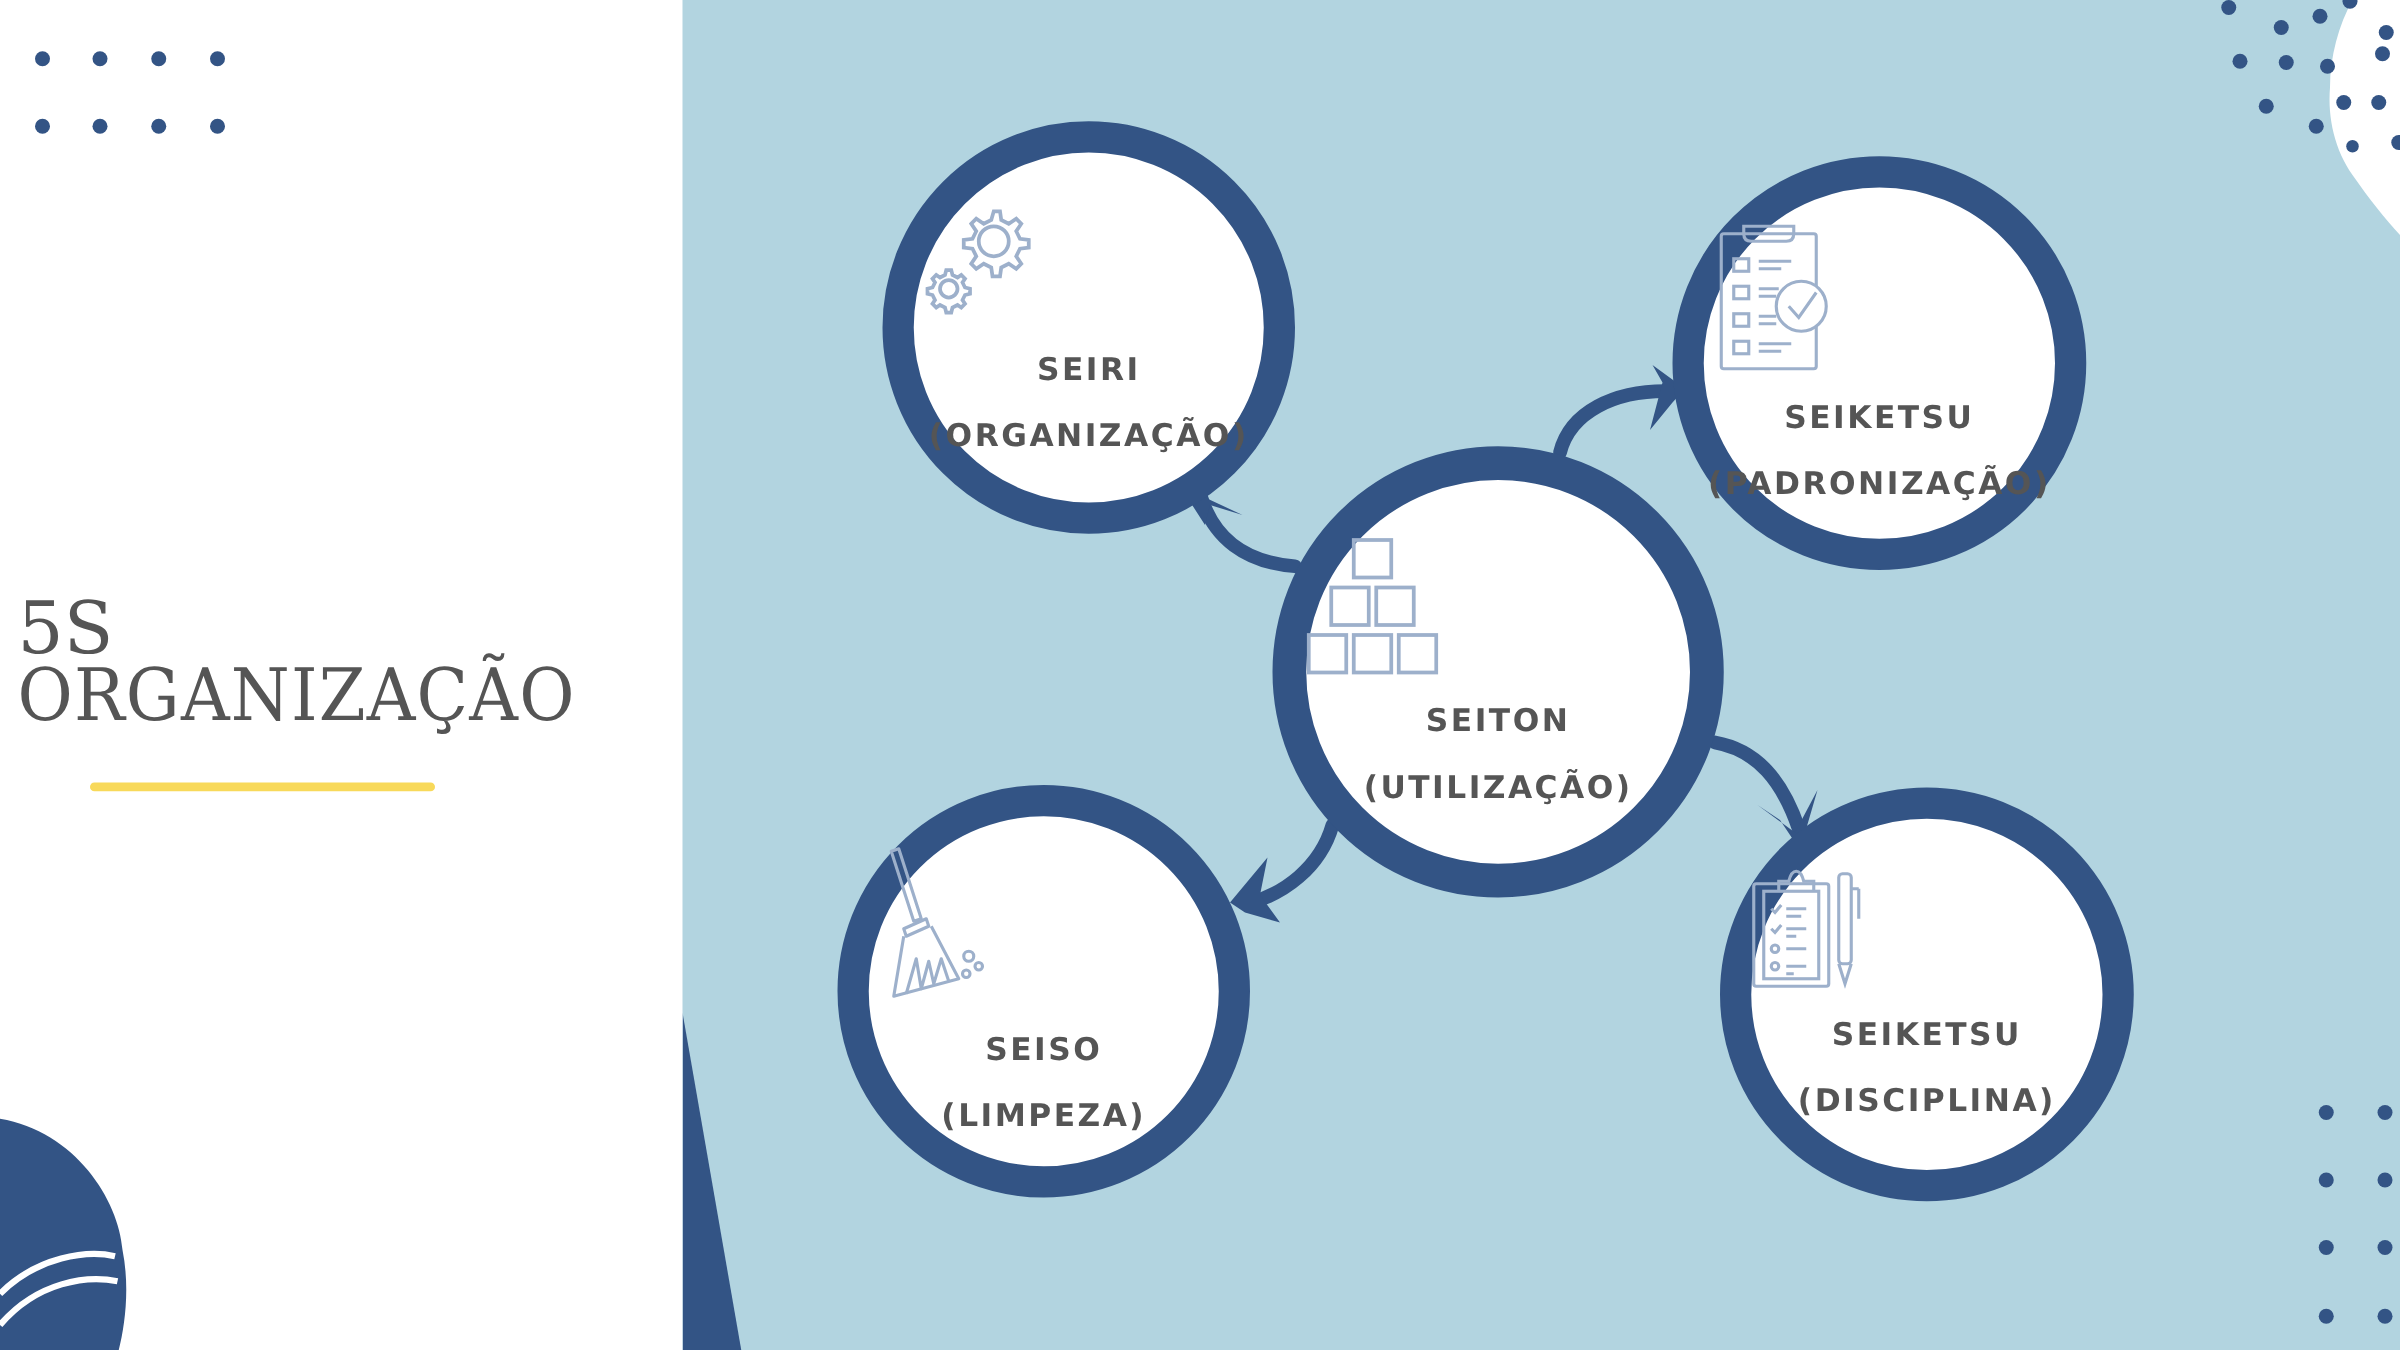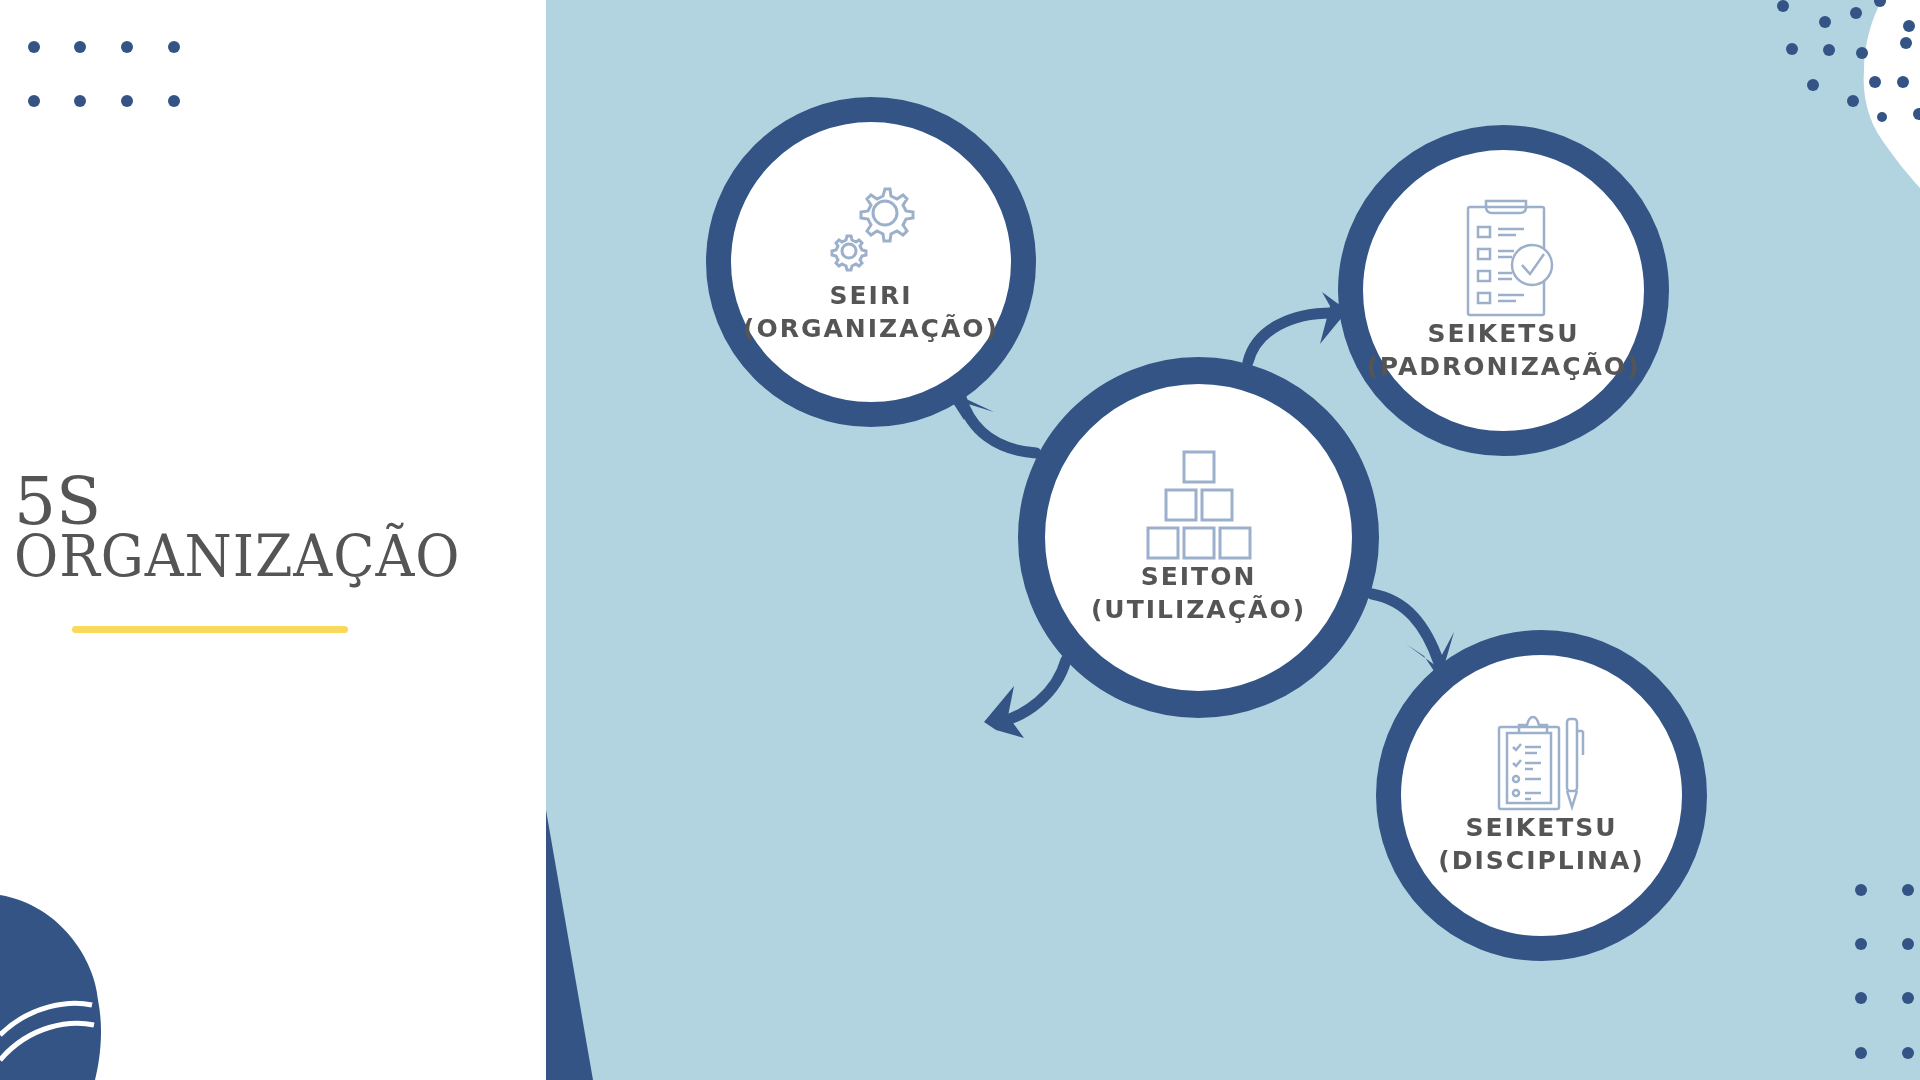--- a/index.html
+++ b/index.html
@@ -1,24 +1,24 @@
 <!DOCTYPE html>
 <html><head>
 <meta charset="utf-8">
 <style>
   html, body { margin:0; padding:0; }
   body { width:1920px; height:1080px; position:relative; overflow:hidden; background:#ffffff; font-family:"DejaVu Sans", sans-serif; }
   .left-panel { position:absolute; left:0; top:0; width:546px; height:1080px; background:#ffffff; }
   .right-panel { position:absolute; left:546px; top:0; width:1374px; height:1080px; background:#b2d4e0; overflow:hidden; }
   .dot { position:absolute; border-radius:50%; background:#335485; }
   .title { position:absolute; left:14px; top:476px; color:#555555; font-family:"DejaVu Serif", serif; font-weight:200; line-height:1; letter-spacing:0px; }
-  .title .l1 { display:block; font-size:66px; line-height:52px; transform:scaleY(1.0); }
+  .title .l1 { display:block; font-size:58px; line-height:52px; transform:scaleY(1.0); }
   .title .l2 { display:block; font-size:58px; line-height:56px; letter-spacing:1px; transform:scaleX(0.93); transform-origin:left; }
   .underline { position:absolute; left:72px; top:626px; width:276px; height:7px; border-radius:4px; background:#f8d95a; }
-  .node { position:absolute; border-radius:50%; background:#ffffff; border:25px solid #335485; box-sizing:border-box; display:flex; flex-direction:column; align-items:center; justify-content:center; }
+  .node { position:absolute; border-radius:50%; background:#ffffff; border:25px solid #335485; box-sizing:border-box; display:flex; flex-direction:column; justify-content:center;gap:20px; }
   .node .icon { display:block; }
   .node .label { color:#555555; font-family:"DejaVu Sans", sans-serif; font-weight:bold; font-size:25px; letter-spacing:2px; line-height:33px; text-align:center; white-space:nowrap; }
   svg.overlay { position:absolute; left:0; top:0; }
 </style>
 </head>
 <body>
 
 <div class="left-panel">
 
   <div class="dot" style="left:28px;top:41px;width:12px;height:12px;"></div>
@@ -140,20 +140,35 @@
         <rect x="56" y="40" width="30" height="30"></rect>
         <rect x="2" y="78" width="30" height="30"></rect>
         <rect x="38" y="78" width="30" height="30"></rect>
         <rect x="74" y="78" width="30" height="30"></rect>
       </g>
     </svg>
     <div class="label">SEITON</div>
     <div class="label">(UTILIZAÇÃO)</div>
   </div>
 
+  <div class="node" style="left:124px;top:628px;width:330px;height:330px;">
+    <svg class="icon" width="100" height="126" viewBox="0 0 100 126">
+      <g fill="none" stroke="#9db0cb" stroke-width="2.5" stroke-linejoin="round">
+        <path d="M18,4 L24,2 L42,58 L36,60 Z"></path>
+        <path d="M28,66 L46,58 L48,64 L30,72 Z"></path>
+        <path d="M28,72 L20,120 L72,106 L50,64"></path>
+        <path d="M30,118 L38,90 L42,114 L48,92 L52,110 L58,90 L64,108"></path>
+        <circle cx="80" cy="88" r="4"></circle>
+        <circle cx="88" cy="96" r="3"></circle>
+        <circle cx="78" cy="102" r="3"></circle>
+      </g>
+    </svg>
+    <div class="label">SEISO</div>
+    <div class="label">(LIMPEZA)</div>
+  </div>
 
   <div class="node" style="left:830px;top:630px;width:331px;height:331px;">
     <svg class="icon" width="90" height="96" viewBox="0 0 90 96">
       <g fill="none" stroke="#9db0cb" stroke-width="2.5">
         <rect x="2" y="12" width="60" height="82" rx="2"></rect>
         <rect x="10" y="18" width="44" height="70"></rect>
         <path d="M22,18 L22,10 L30,10 Q32,2 36,2 Q40,2 42,10 L50,10 L50,18"></path>
         <path d="M16,32 l3,3 5,-6"></path>
           <line x1="28" y1="32" x2="44" y2="32"></line>
           <line x1="28" y1="38" x2="40" y2="38"></line>

